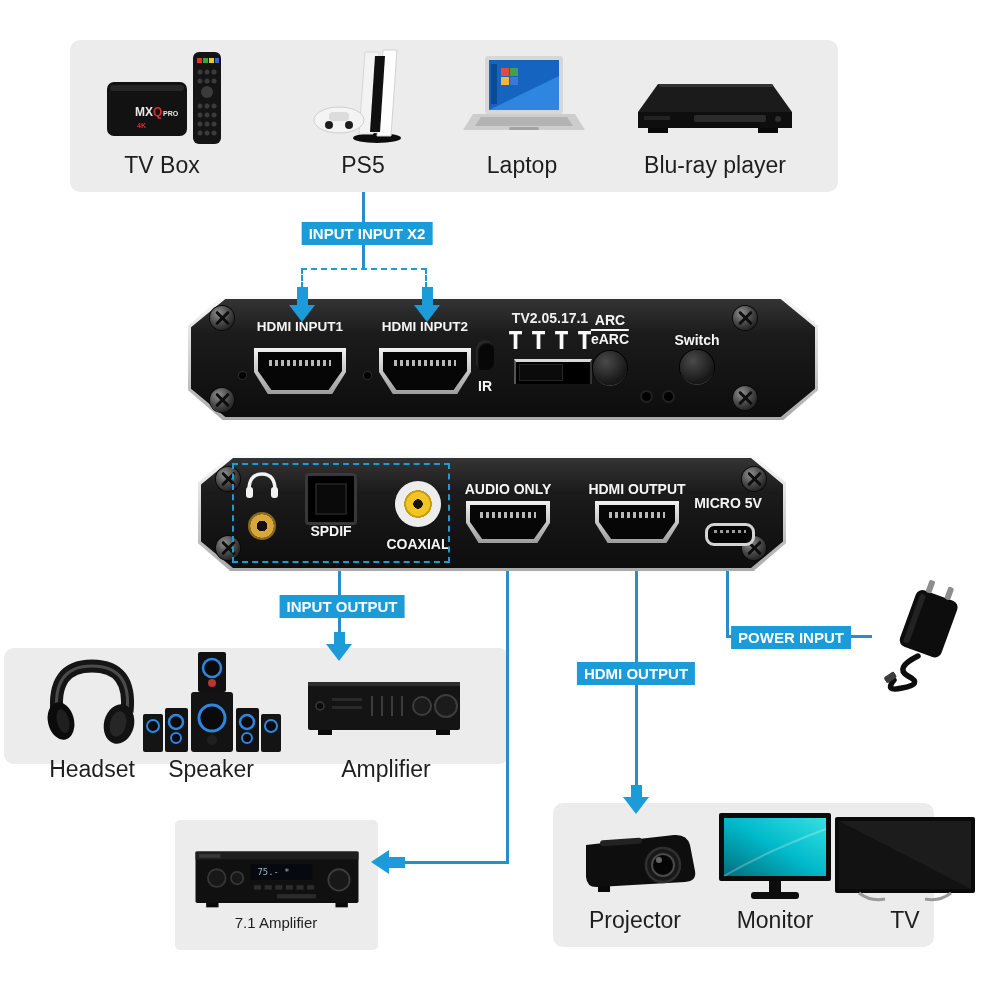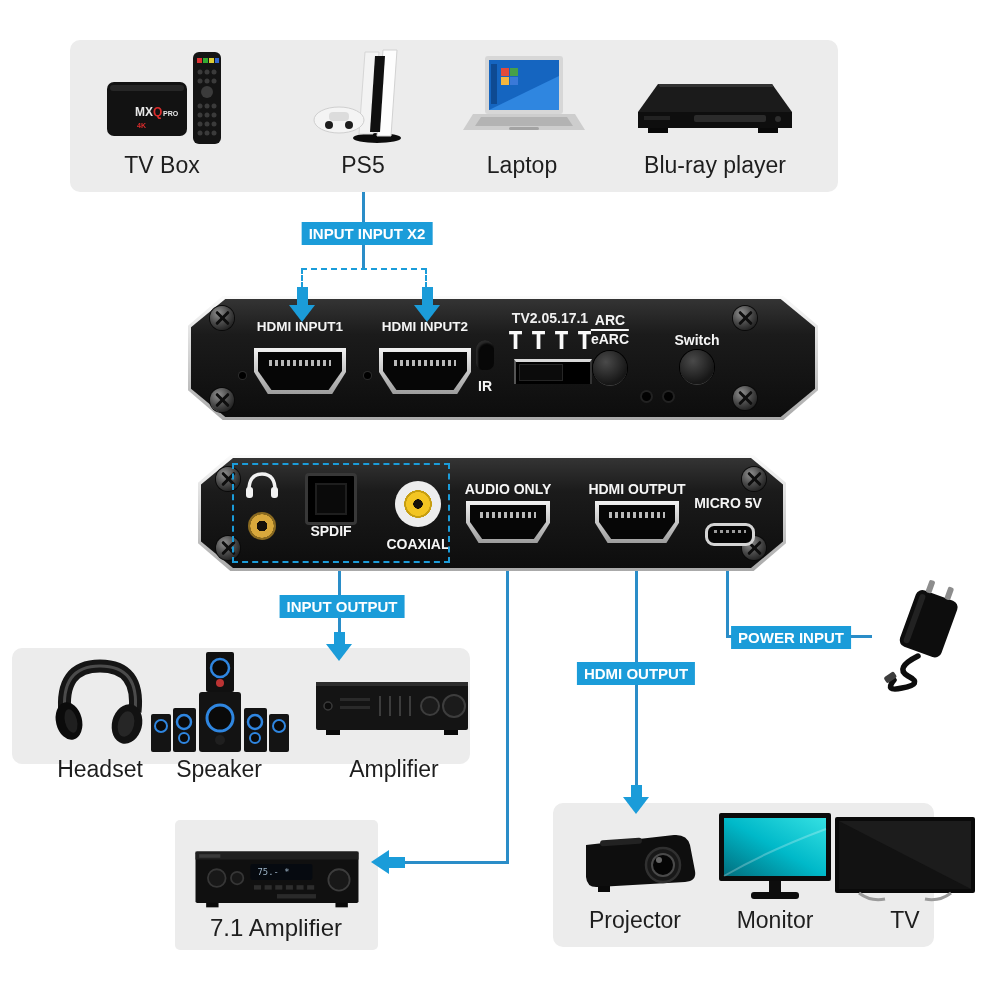--- a/index.html
+++ b/index.html
@@ -276,21 +276,21 @@
     <g transform="rotate(20 80 40)">
       <rect x="58" y="14" width="44" height="60" rx="7" fill="#0d0d0d"></rect>
       <rect x="62" y="18" width="6" height="52" rx="3" fill="#222"></rect>
       <rect x="66" y="2" width="6" height="13" rx="2" fill="#8d8d8d"></rect>
       <rect x="86" y="2" width="6" height="13" rx="2" fill="#8d8d8d"></rect>
     </g>
     <path d="M68 76 Q44 88 58 96 Q74 104 52 108 Q34 112 44 100" stroke="#0d0d0d" stroke-width="5.5" fill="none" stroke-linecap="round"></path>
     <rect x="34" y="94" width="12" height="7" rx="2" fill="#3d3d3d" transform="rotate(-34 40 97)"></rect>
   </svg>
 
-  <div class="panel" style="left:12px;top:648px;width:458px;height:116px;">
+  <div class="panel" style="left:4px;top:648px;width:458px;height:116px;padding-left:47px;">
     <svg class="art" style="left:38px;top:6px;" width="100" height="98" viewBox="0 0 100 98">
       <path d="M15 60 Q10 12 50 12 Q90 12 85 58" fill="none" stroke="#151515" stroke-width="13"></path>
       <path d="M15 60 Q10 12 50 12 Q90 12 85 58" fill="none" stroke="#4b4b4b" stroke-width="3"></path>
       <ellipse cx="19" cy="67" rx="13" ry="19" transform="rotate(-14 19 67)" fill="#0b0b0b"></ellipse>
       <ellipse cx="21" cy="67" rx="6" ry="12" transform="rotate(-14 21 67)" fill="#1f1f1f"></ellipse>
       <ellipse cx="77" cy="70" rx="15" ry="20" transform="rotate(14 77 70)" fill="#121212"></ellipse>
       <ellipse cx="76" cy="70" rx="8" ry="13" transform="rotate(14 76 70)" fill="#262626"></ellipse>
     </svg>
     <div class="dev-label" style="left:88px;top:108px;">Headset</div>
 
@@ -349,21 +349,21 @@
           <rect x="86" y="42" width="8" height="5"></rect>
           <rect x="98" y="42" width="8" height="5"></rect>
           <rect x="110" y="42" width="8" height="5"></rect>
           <rect x="122" y="42" width="8" height="5"></rect>
           <rect x="134" y="42" width="8" height="5"></rect>
         </g>
       <rect x="100" y="52" width="44" height="5" fill="#2a2a2a"></rect>
       <rect x="20" y="62" width="14" height="5" fill="#0a0a0a"></rect>
         <rect x="166" y="62" width="14" height="5" fill="#0a0a0a"></rect>
     </svg>
-    <div class="dev-label" style="left:101px;top:94px;font-size:24px;">7.1 Amplifier</div>
+    <div class="dev-label" style="left:101px;top:94px;font-size:15px;">7.1 Amplifier</div>
   </div>
 
   <div class="panel" style="left:553px;top:803px;width:381px;height:144px;">
     <svg class="art" style="left:17px;top:12px;" width="132" height="88" viewBox="0 0 132 88">
       <path d="M16 30 L104 20 Q117 19 120 30 L125 56 Q127 66 115 67 L28 72 Q17 73 16 62 Z" fill="#0e0e0e"></path>
       <rect x="30" y="24" width="42" height="6" rx="3" fill="#222" transform="rotate(-4 51 27)"></rect>
       <circle cx="93" cy="50" r="17" fill="#181818" stroke="#303030" stroke-width="2.5"></circle>
       <circle cx="93" cy="50" r="11" fill="#050505" stroke="#4a4a4a" stroke-width="2"></circle>
       <circle cx="89" cy="45" r="3" fill="#777" opacity=".85"></circle>
       <rect x="28" y="71" width="12" height="6" fill="#0a0a0a"></rect>

